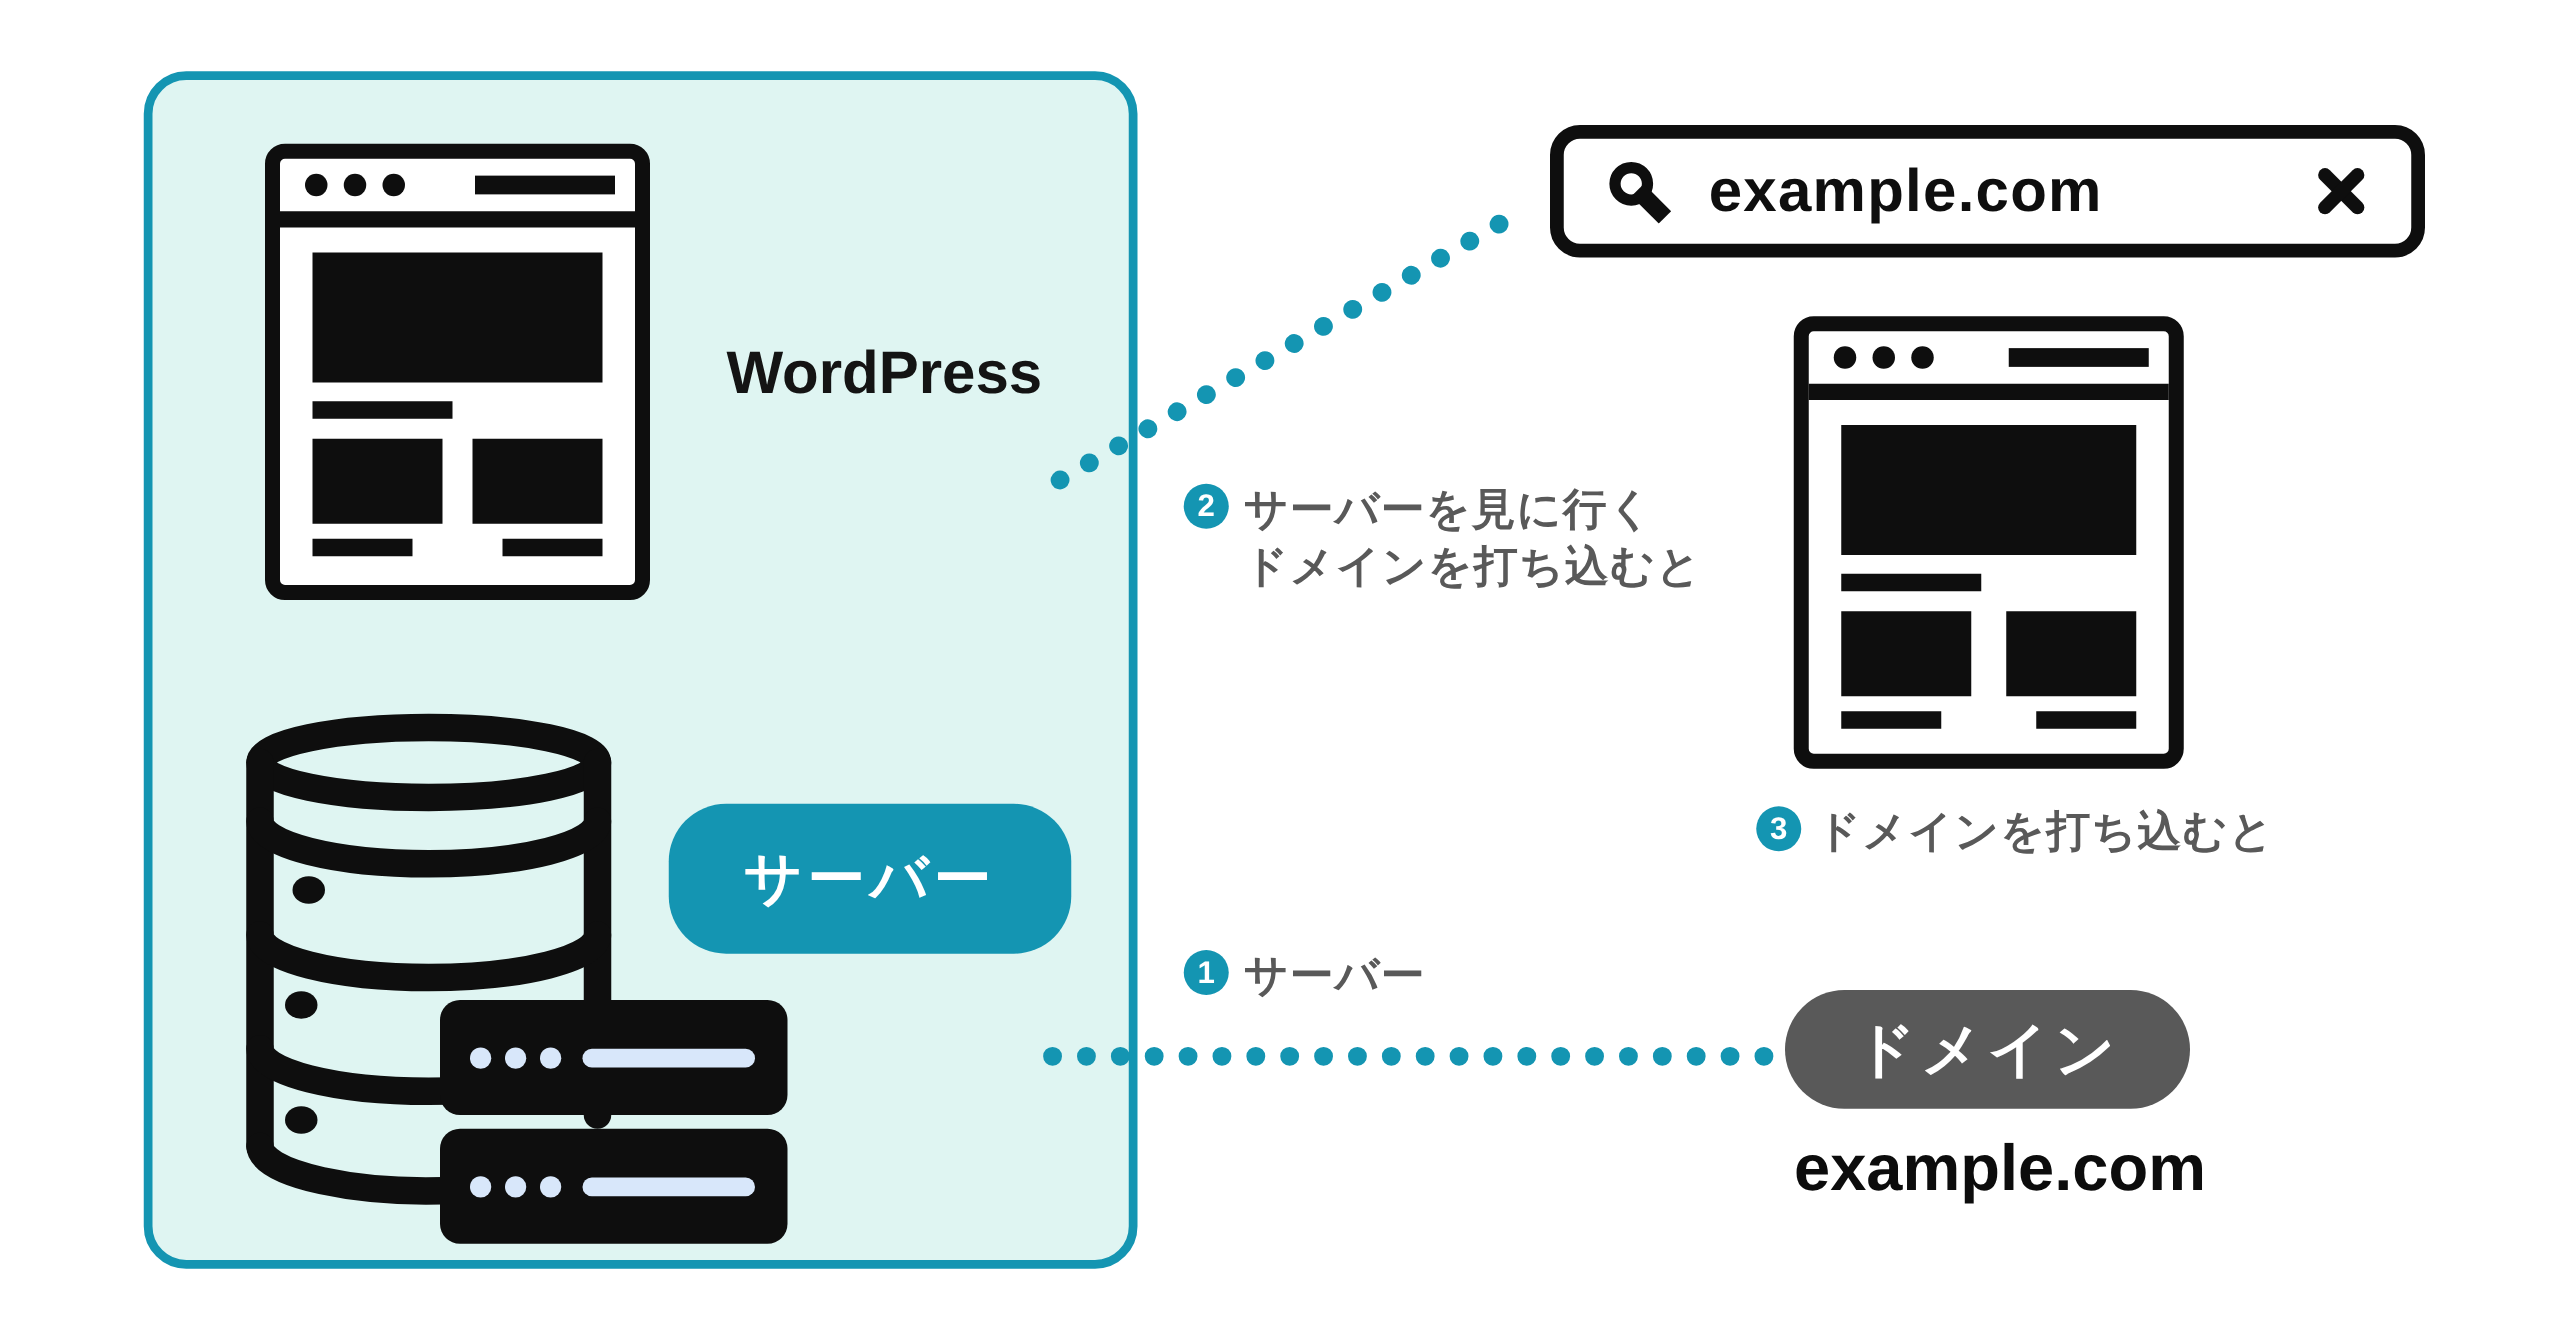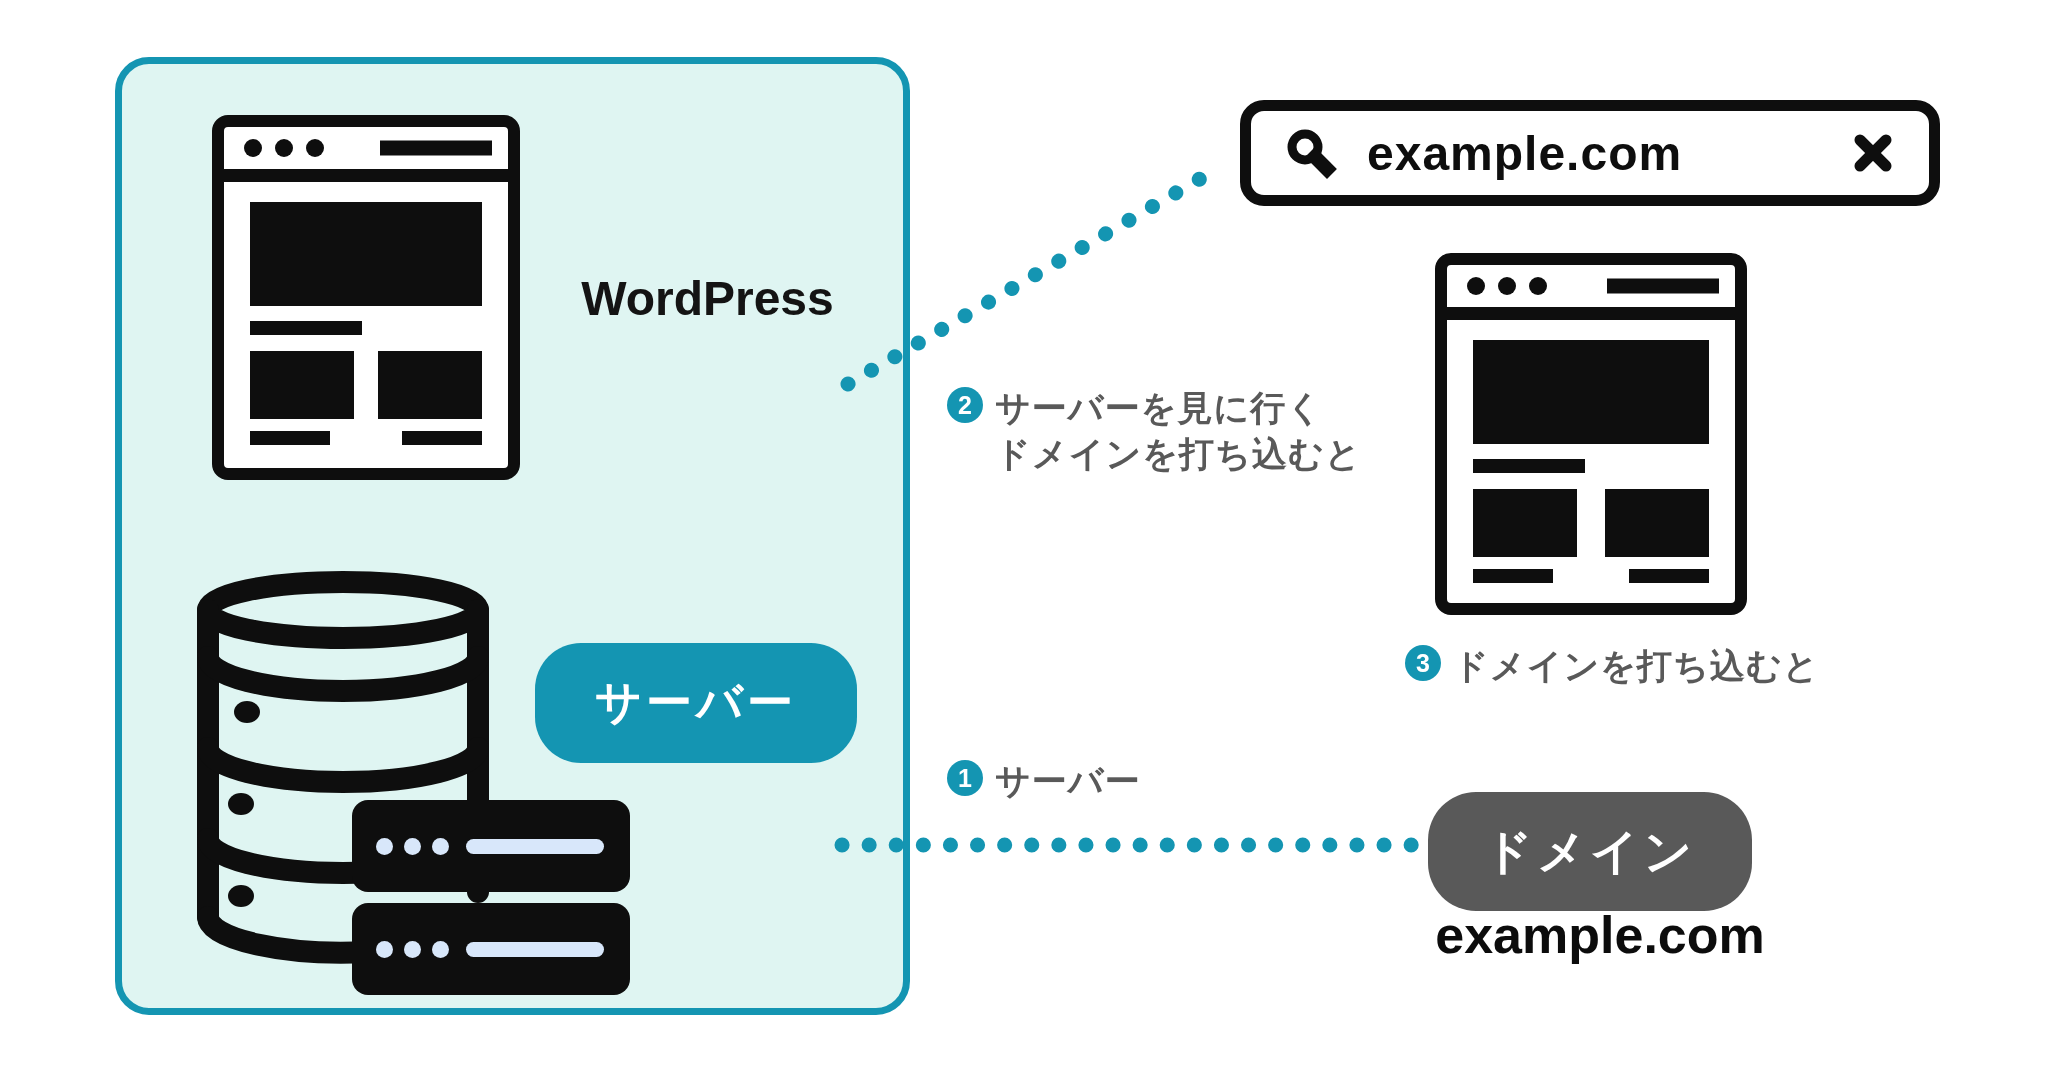--- a/index.html
+++ b/index.html
@@ -35,21 +35,21 @@
   
   .wp-label{
     position:absolute;left:555px;top:266px;width:305px;text-align:center;z-index:2;
     font-size:48px;font-weight:bold;line-height:1.38;color:#141414;
   }
   .pill{
     position:absolute;display:flex;align-items:center;justify-content:center;z-index:2;
     color:#fff;font-weight:bold;letter-spacing:4px;
   }
   .pill-server{left:535px;top:643px;width:322px;height:120px;border-radius:46px;background:var(--teal,#1495b2);font-size:46px;}
-  .pill-domain{left:1428px;top:792px;width:324px;height:119px;border-radius:48px;background:var(--gray,#595959);font-size:48px;}
+  .pill-domain{left:1428px;top:792px;width:324px;height:95px;border-radius:48px;background:var(--gray,#595959);font-size:48px;}
   .domain-name{
     position:absolute;left:1380px;top:905px;width:440px;text-align:center;z-index:2;
     font-size:52px;font-weight:bold;color:#0c0c0c;
   }
   
   .db-icon{position:absolute;left:190px;top:552px;z-index:2;}
   .rack{
     position:absolute;width:278px;height:92px;background:var(--ink,#0e0e0e);border-radius:16px;
     display:flex;align-items:center;padding:0 0 0 24px;box-sizing:border-box;z-index:3;
   }

